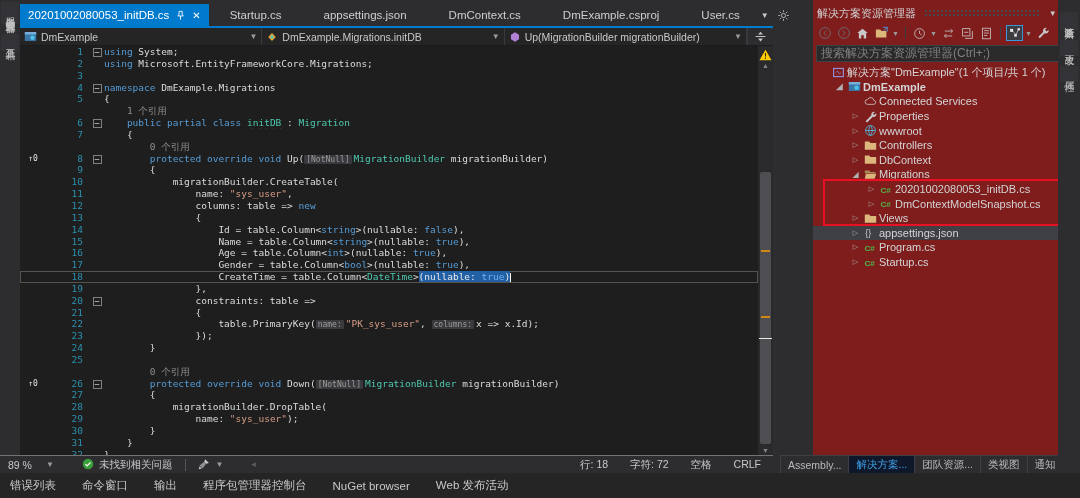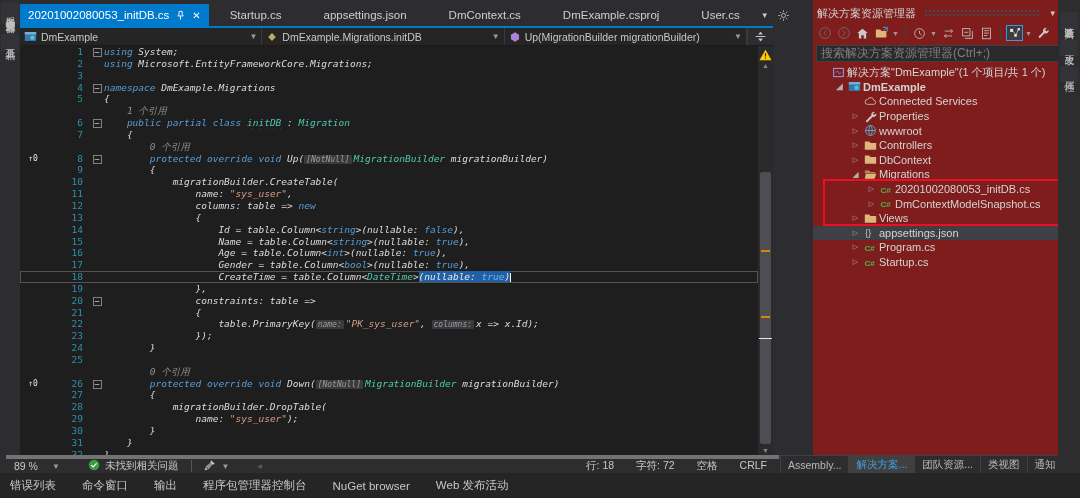--- a/index.html
+++ b/index.html
@@ -35,39 +35,39 @@
   .bc-split { flex:none; width:26px; background:#2d2d30; display:flex; align-items:center; justify-content:center; border-left:1px solid #3a3a3e; }
 
   .code-area { position:absolute; left:0; top:46px; right:15px; height:409px; background:#1e1e1e; overflow:hidden; }
   .code-row { display:flex; height:11.85px; line-height:11.85px; font-family:"DejaVu Sans Mono", monospace; font-size:9.5px; }
   .code-row.current { box-shadow:inset 0 0 0 1px #54544e; }
   .gut  { width:26px; flex:none; color:#e0e0e0; font-size:8px; text-align:center; font-family:"DejaVu Sans Mono", monospace; }
   .lnum { width:44px; flex:none; text-align:right; padding-right:7px; color:#2b91af; }
   .foldc { width:14px; flex:none; text-align:center; }
   .foldbox { display:inline-block; width:9px; height:9px; border:1px solid #808080; color:#cfcfcf;
              font-size:9px; line-height:7px; vertical-align:middle; text-align:center; }
-  .ct { flex:1; white-space:pre; overflow:hidden;font-style:italic; }
+  .ct { flex:1; white-space:pre; overflow:hidden; }
   .sg-p { color:#dcdcdc; } .sg-k { color:#569cd6; } .sg-t { color:#4ec9b0; } .sg-s { color:#d69d85; }
   .sg-lens { color:#8f8f8f; }
   .sg-u { color:#4ec9b0; text-decoration:underline wavy #4ec9b0 1px; text-underline-offset:2px; }
   .sg-b { background:#3a3a3e; color:#9c9c9c; font-size:8px; padding:0 2px; margin:0 2px 0 0; border-radius:1px; }
   .sg-selp { background:#2160a4; color:#e8e8e8; } .sg-selk { background:#2160a4; color:#6fb2ee; }
   .caret { display:inline-block; width:1px; height:9px; background:#ffffff; vertical-align:middle; }
 
   .scrollbar { position:absolute; right:0; top:46px; width:15px; height:409px; background:#2a2a2d; }
   .sb-warn { position:absolute; top:1px; left:1px; }
   .sb-up, .sb-down { position:absolute; left:0; width:100%; text-align:center; color:#858585; font-size:7px; }
   .sb-up { top:16px; } .sb-down { bottom:1px; }
   .sb-thumb { position:absolute; left:2px; right:2px; top:126px; height:272px; background:#4d4d52; border-radius:2px; }
   .sb-tick { position:absolute; left:3px; width:9px; height:2px; background:#d18616; }
   .sb-line { position:absolute; left:1px; right:1px; height:1px; background:#e8e8e8; }
 
   
-  .editor-status { position:absolute; left:6px; top:455px; width:773px; height:18px; background:#2d2d30;
-                   border-top:4px solid #737373; display:flex; align-items:center; font-size:10.5px; color:#c8c8c8; }
+  .editor-status { position:absolute; left:0; top:455px; width:773px; height:18px; background:#2d2d30;
+                   border-top:1px solid #737373; display:flex; align-items:center; font-size:10.5px; color:#c8c8c8; }
   .es-zoom { width:58px; padding-left:8px; display:flex; align-items:center; gap:14px; }
   .es-caret { font-size:8px; color:#9a9a9a; }
   .es-health { display:flex; align-items:center; gap:5px; margin-left:24px; }
   .es-sep { width:1px; height:12px; background:#55555a; margin:0 12px; }
   .es-dimarrow { color:#5a5a5a; font-size:8px; margin-left:26px; }
   .es-right { margin-left:auto; display:flex; gap:22px; padding-right:12px; }
 
   
   .sol-panel { position:absolute; left:780px; top:0; width:278px; height:455px; background:#7f1d1d;margin-left:33px; }
   .sol-header { height:20px; margin-top:3px; display:flex; align-items:center; padding:0 4px; gap:5px; }
@@ -91,21 +91,21 @@
   .exp { width:13px; flex:none; text-align:center; color:#b0b0b0; font-size:7px; }
   .exp.open { font-size:8px; }
   .ticon { width:17px; flex:none; display:flex; align-items:center; justify-content:center; }
   .red-box { position:absolute; border:2px solid #e81123; left:10px; width:250px; pointer-events:none; }
 
   .right-panel-tabs { position:absolute; left:780px; top:455px; width:300px; height:18px; background:#2d2d30;
                       border-top:1px solid #3f3f46; display:flex; align-items:stretch; }
   .rp-tab { font-size:10.5px; color:#b8b8b8; padding:0 7px; display:flex; align-items:center;
             border-right:1px solid #3f3f46; cursor:default; white-space:nowrap; }
   .rp-tab:first-child { border-left:1px solid #3f3f46; }
-  .rp-tab.active { color:#3ea0e8; background:#404040; }
+  .rp-tab.active { color:#3ea0e8; background:#0f172a; }
 
   
   .bottom-bar { position:absolute; left:0; top:473px; width:1080px; height:25px; background:#252526;
                 display:flex; align-items:center; gap:26px; padding-left:10px; }
   .bp-tab { font-size:11.5px; color:#c8c8c8; white-space:nowrap; cursor:default; }
 
   svg { display:block; }
 </style>
 </head>
 <body>

